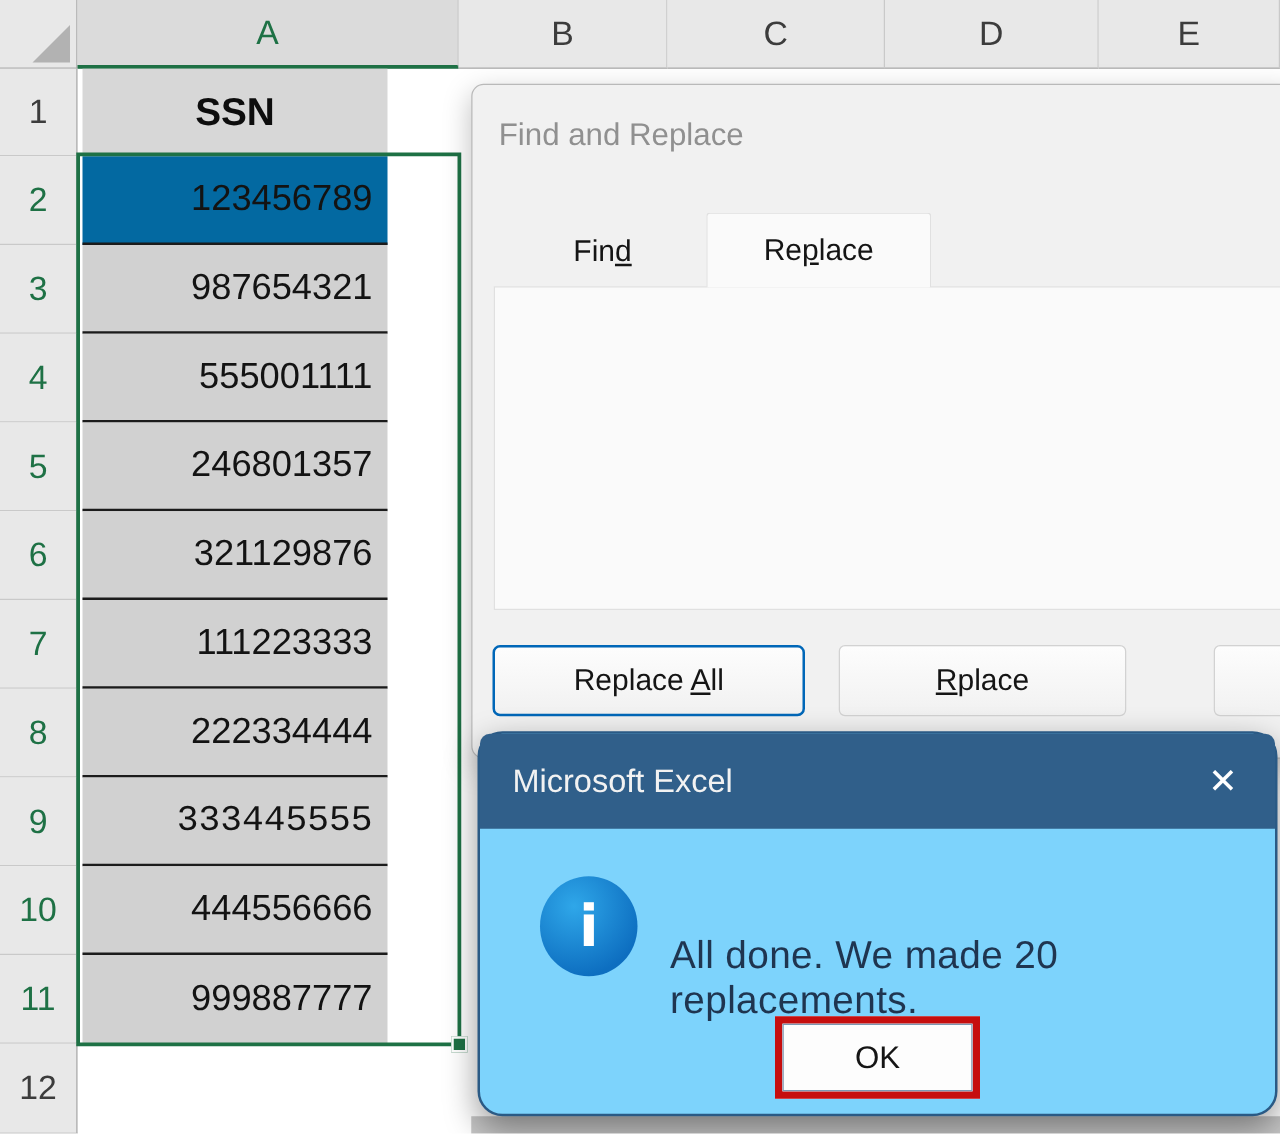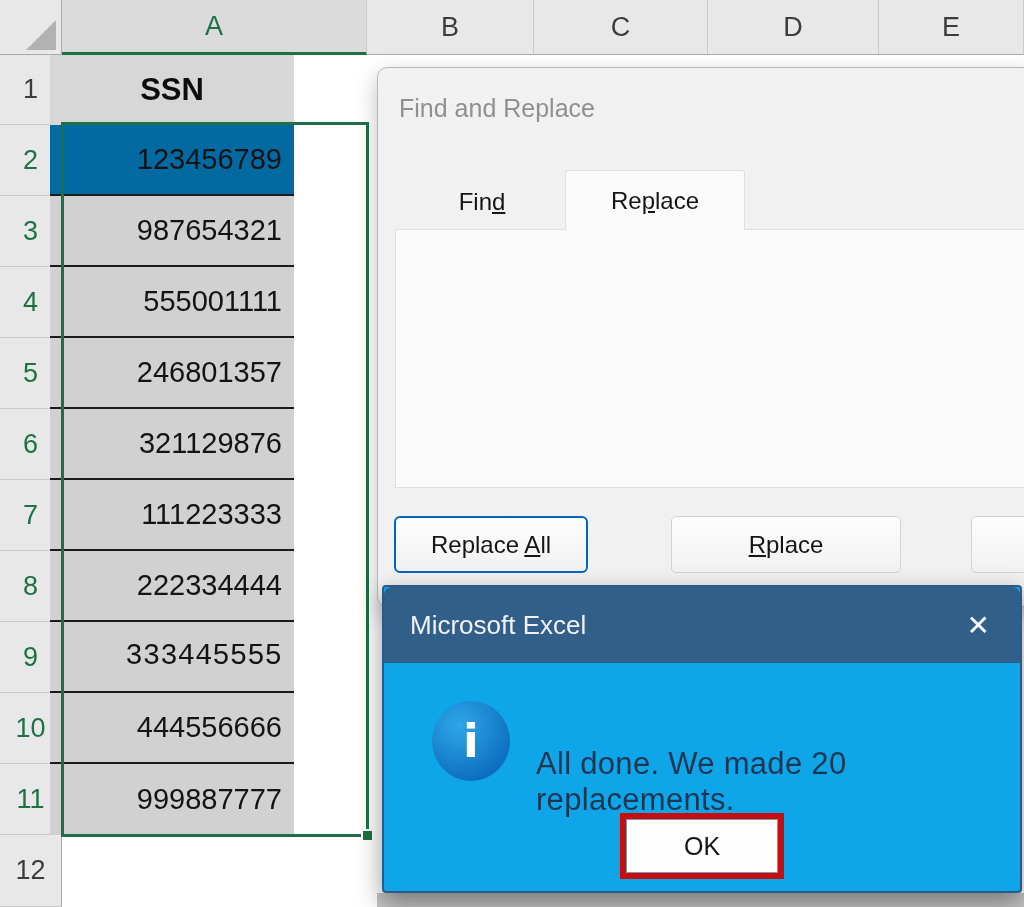--- a/index.html
+++ b/index.html
@@ -13,21 +13,21 @@
   .corner .tri{position:absolute;right:5px;bottom:4px;width:0;height:0;
           border-left:30px solid transparent;border-bottom:30px solid #b2b2b2;}
   .colhdr{position:absolute;top:0;height:55px;background:#e8e8e8;display:flex;
           align-items:center;justify-content:center;font-size:27px;color:#3c3c3c;
           border-right:1px solid #c9c9c9;border-bottom:1px solid #ababab;}
   .colhdr.sel{background:#dbdbdb;color:#1e7145;border-bottom:3px solid #1e7145;}
   .rowhdr{position:absolute;left:0;width:62px;background:#e8e8e8;display:flex;
           align-items:center;justify-content:center;font-size:27px;color:#3c3c3c;
           border-right:1px solid #ababab;border-bottom:1px solid #c9c9c9;}
   .rowhdr.sel{color:#1e7145;}
-  .cellA{position:absolute;left:50px;width:244px;display:flex;align-items:center;
+  .cellA{position:absolute;left:66px;width:244px;display:flex;align-items:center;
          justify-content:flex-end;padding-right:12px;font-size:29px;color:#131313;
          background:#d1d1d1;border-bottom:2px solid #1b1b1b;}
   .cellA.active{background:#0369a1;}
   .cellA.hdr{justify-content:center;font-weight:bold;font-size:31px;background:#d7d7d7;
          padding-right:0;border-bottom:none;color:#0d0d0d;}
   .selbox{position:absolute;left:61px;top:122px;width:308px;height:715px;
          border:3px solid #1e7145;pointer-events:none;}
   .fillhandle{position:absolute;right:-8px;bottom:-8px;width:13px;height:13px;
          background:#1e7145;border:2px solid #ffffff;}
 
@@ -48,21 +48,21 @@
          border:2px solid #9aa0a8;font-size:24px;padding:0 12px;color:#151515;outline:none;
          font-family:"Liberation Sans","DejaVu Sans",sans-serif;}
   .frbtn{position:absolute;top:448px;height:57px;background:linear-gradient(#fdfdfd,#f1f1f1);
          border:1px solid #d2d2d2;border-radius:5px;display:flex;align-items:center;
          justify-content:center;font-size:24px;color:#151515;}
   .frbtn.focus{border:2px solid #0067b8;border-radius:6px;}
   u{text-decoration:underline;}
 
   
   .msgdlg{position:absolute;left:382px;top:585px;width:640px;height:308px;
-         background:#0ea5e9;border:2px solid #2a5a85;border-radius:4px;
+         background:#7dd3fc;border:2px solid #2a5a85;border-radius:20px;
          box-shadow:0 10px 26px rgba(0,0,0,0.4);text-decoration:underline;}
   .msgbar{position:absolute;left:0;top:0;width:100%;height:76px;background:#305f8a;
          border-radius:8px 8px 0 0;}
   .msgtitle{position:absolute;left:26px;top:50%;transform:translateY(-50%);
          font-size:26px;color:#f2f2f2;}
   .msgclose{position:absolute;right:30px;top:50%;transform:translateY(-50%);
          font-size:28px;color:#ffffff;cursor:default;}
   .infoicon{position:absolute;left:48px;top:114px;width:78px;height:80px;border-radius:50%;
          background:radial-gradient(circle at 35% 30%,#2fa7e9,#0d6ec0 75%);
          display:flex;align-items:center;justify-content:center;
@@ -138,21 +138,21 @@
     <div class="frlabel" style="top:197px;">
       <span>Fi</span><u>n</u><span>d what:</span>
     </div>
     <input class="fr-input" style="top: 183px;" value="-">
 
     <div class="frlabel" style="top:262px;">
       <span>R</span><u>e</u><span>place with:</span>
     </div>
     <input class="fr-input" style="top: 248px;" value="">
 
-    <div class="frbtn focus" style="left:16px;width:194px;">
+    <div class="frbtn focus" style="left:16px;width:250px;">
         <span>
       <span>Replace </span><u>A</u><span>ll</span>
     </span>
       </div>
     <div class="frbtn" style="left:293px;width:230px;">
         <span>
       <span></span><u>R</u><span>place</span>
     </span>
       </div>
     <div class="frbtn" style="left:593px;width:120px;"></div>

